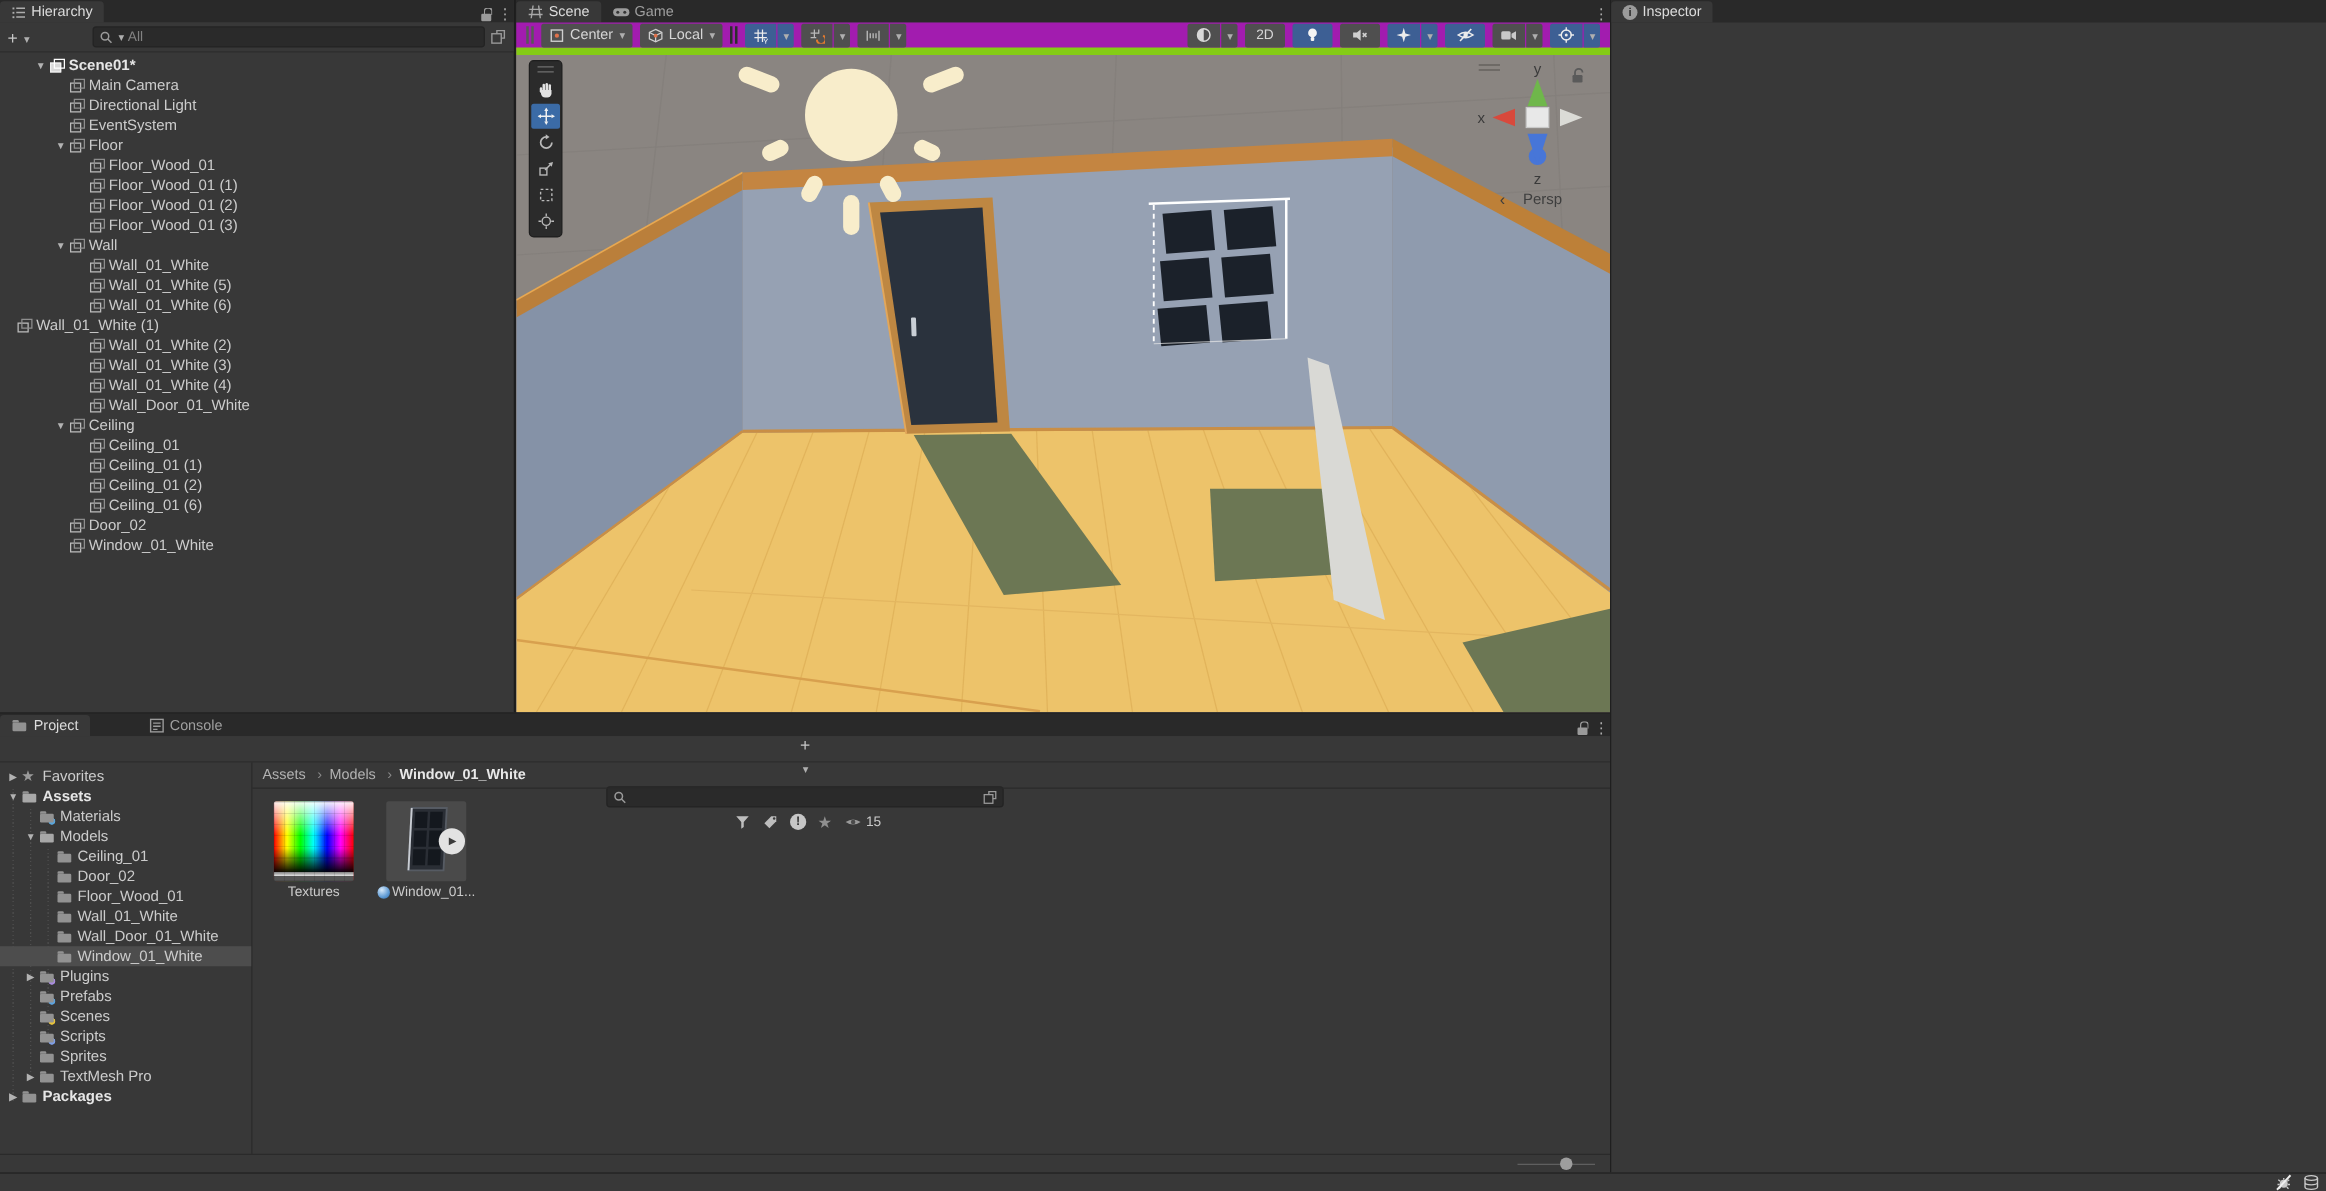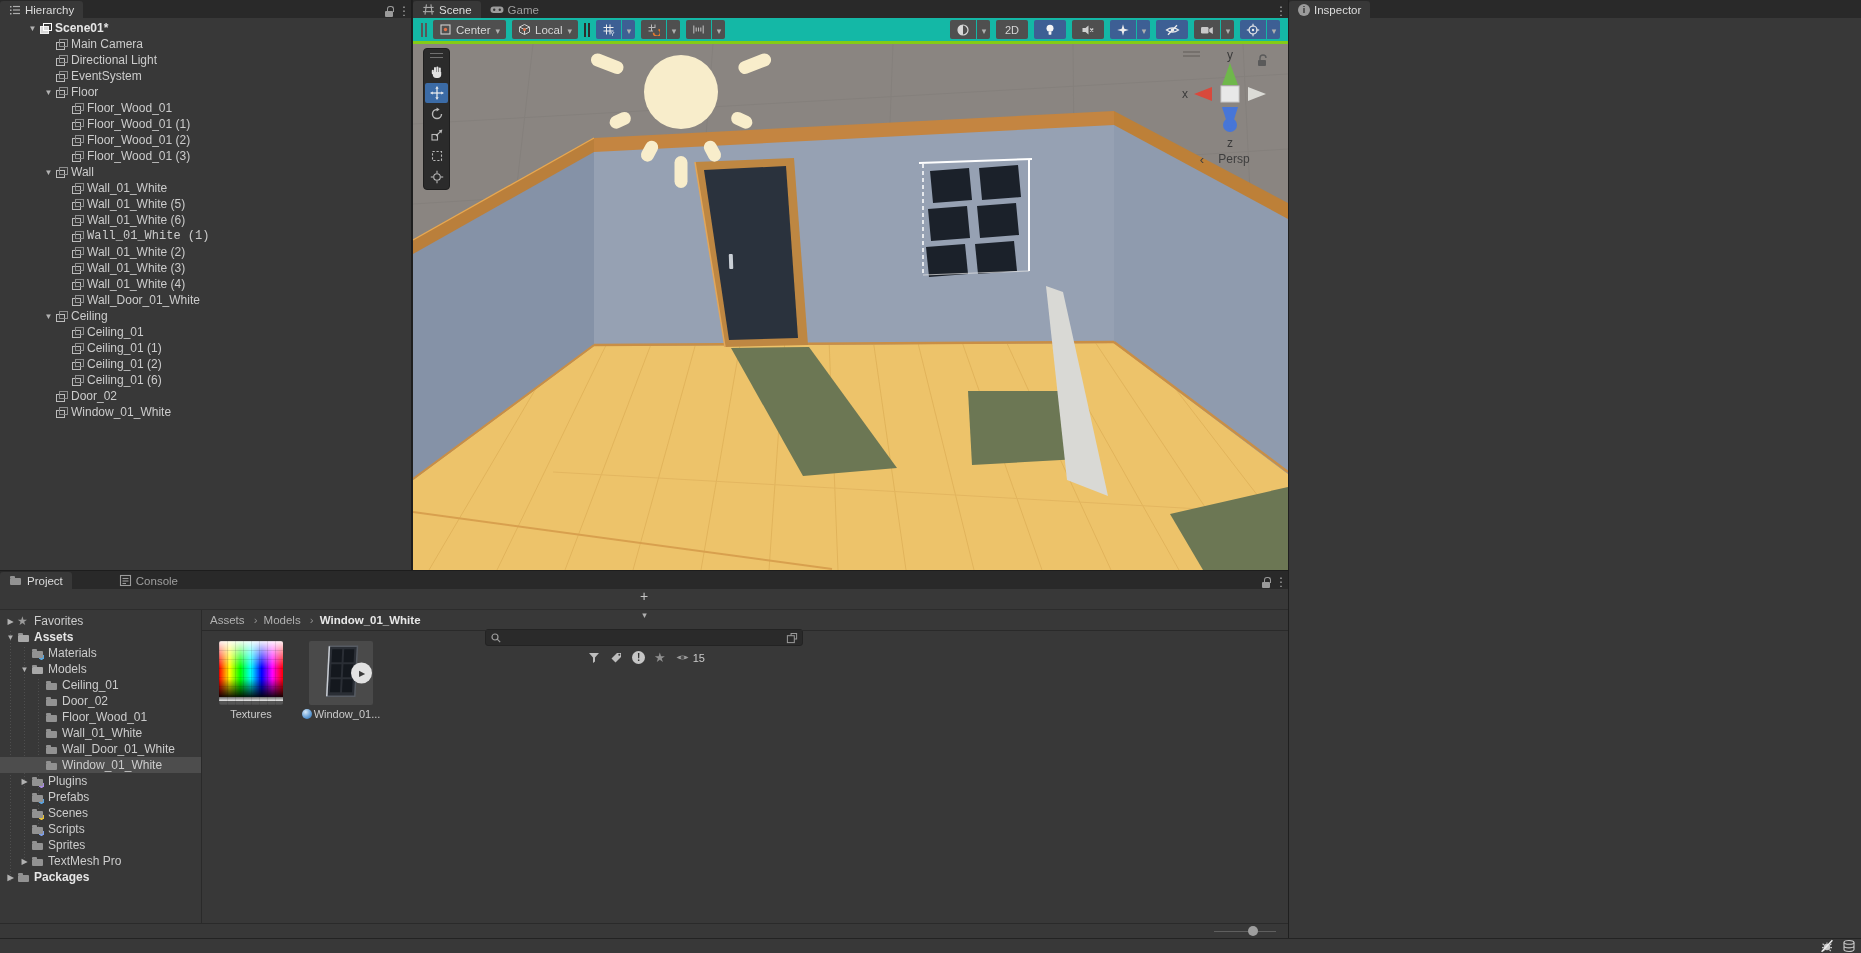--- a/index.html
+++ b/index.html
@@ -54,21 +54,21 @@
   .ic-folder-prefabs   { background:radial-gradient(circle at 10.5px 10px,#5BA3E0 2.5px,transparent 3px); }
   .ic-folder-scenes    { background:radial-gradient(circle at 10.5px 10px,#E8C33A 2.5px,transparent 3px); }
   .ic-folder-scripts   { background:radial-gradient(circle at 10.5px 10px,#7E9EE8 2.5px,transparent 3px); }
 
   
   #hierarchy { left:0; top:0; width:412px; height:570px; border-right:1px solid #1D1D1D; }
   #hierarchy .tree { padding-top:2px; }
 
   
   #scene { left:413px; top:0; width:875px; height:570px; display:flex; flex-direction:column; }
-  .scenetoolbar { height:26px; background:#14b8a6; border-bottom:3px solid #84cc16;
+  .scenetoolbar { height:26px; background:#a21caf; border-bottom:6px solid #84cc16;
                   display:flex; align-items:center; padding:0 8px; gap:6px; }
   .handlebars { width:6px; height:14px; border-left:2px solid #585858; border-right:2px solid #585858; }
   .tbtn { height:19px; background:#4F4F4F; border-radius:2px; display:flex; align-items:center;
           gap:4px; padding:0 6px; font-size:11.5px; color:#D6D6D6; }
   .btngroup { display:flex; gap:1px; }
   .btngroup .tbtn { border-radius:2px 0 0 2px; }
   .btngroup .ddbtn { width:13px; height:19px; background:#4F4F4F; border-radius:0 2px 2px 0;
                      display:flex; align-items:center; justify-content:center; }
   .blue { background:#3D5F94 !important; }
   .toggle { width:32px; height:19px; background:#4F4F4F; border-radius:2px;
@@ -165,20 +165,39 @@
               <rect x="1" y="5.5" width="1.5" height="1.5"></rect>
               <rect x="1" y="9" width="1.5" height="1.5"></rect>
             </g>
           </svg>
         <span>Hierarchy</span>
       </div>
       <div class="spacer"></div>
       <span class="lockicon"></span>
       <span class="kebab"></span>
     </div>
+    <div class="toolrow">
+      <span class="plus"></span>
+      <span class="dd"></span>
+      <div style="width:42px"></div>
+      <div class="searchbox">
+        <svg width="12" height="12" viewBox="0 0 12 12">
+            <circle cx="5" cy="5" r="3" fill="none" stroke="#9A9A9A" stroke-width="1.2"></circle>
+            <line x1="7.2" y1="7.2" x2="10.2" y2="10.2" stroke="#9A9A9A" stroke-width="1.2"></line>
+          </svg>
+        <span class="dd"></span>
+        <span>All</span>
+      </div>
+      <span class="iconbtn">
+        <svg width="13" height="13" viewBox="0 0 13 13">
+            <rect x="1.5" y="4" width="7.5" height="7.5" fill="none" stroke="#9A9A9A" stroke-width="1.1"></rect>
+            <path d="M5.5 4 V1.5 H11.5 V7.5 H9" fill="none" stroke="#9A9A9A" stroke-width="1.1"></path>
+          </svg>
+      </span>
+    </div>
     <div class="tree">
 
         <div class="row bold" style="padding-left: 26px;">
           <span class="arrow">▼</span>
           <span class="icslot ic-scene"></span>
           <span class="lbl">Scene01*</span>
         </div>
 
         <div class="row" style="padding-left: 42px;">
           <span class="arrow"></span>
@@ -245,21 +264,21 @@
           <span class="icslot ic-cube"></span>
           <span class="lbl">Wall_01_White (5)</span>
         </div>
 
         <div class="row" style="padding-left: 58px;">
           <span class="arrow"></span>
           <span class="icslot ic-cube"></span>
           <span class="lbl">Wall_01_White (6)</span>
         </div>
 
-        <div class="row" style="padding-left: 58px; font-family: Liberation Mono, monospace;">
+        <div class="row" style="">
           <span class="arrow"></span>
           <span class="icslot ic-cube"></span>
           <span class="lbl">Wall_01_White (1)</span>
         </div>
 
         <div class="row" style="padding-left: 58px;">
           <span class="arrow"></span>
           <span class="icslot ic-cube"></span>
           <span class="lbl">Wall_01_White (2)</span>
         </div>

